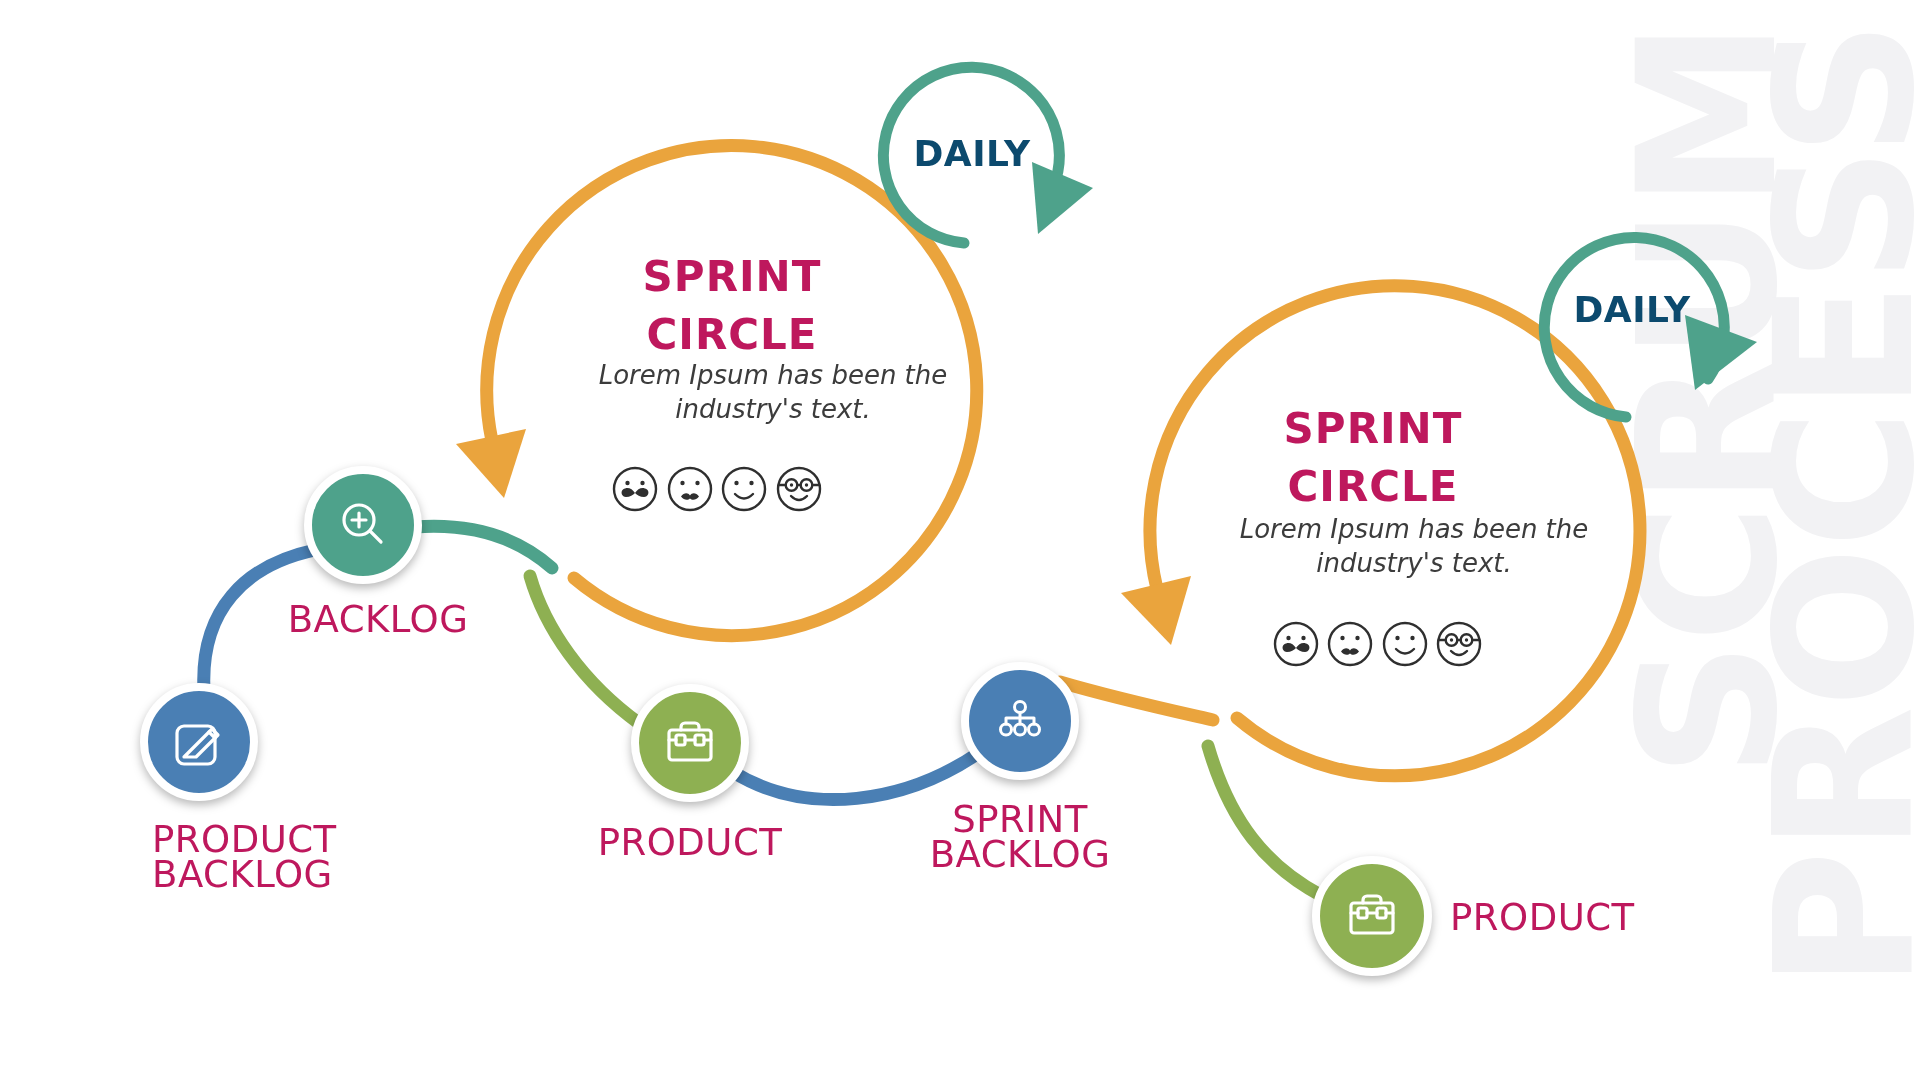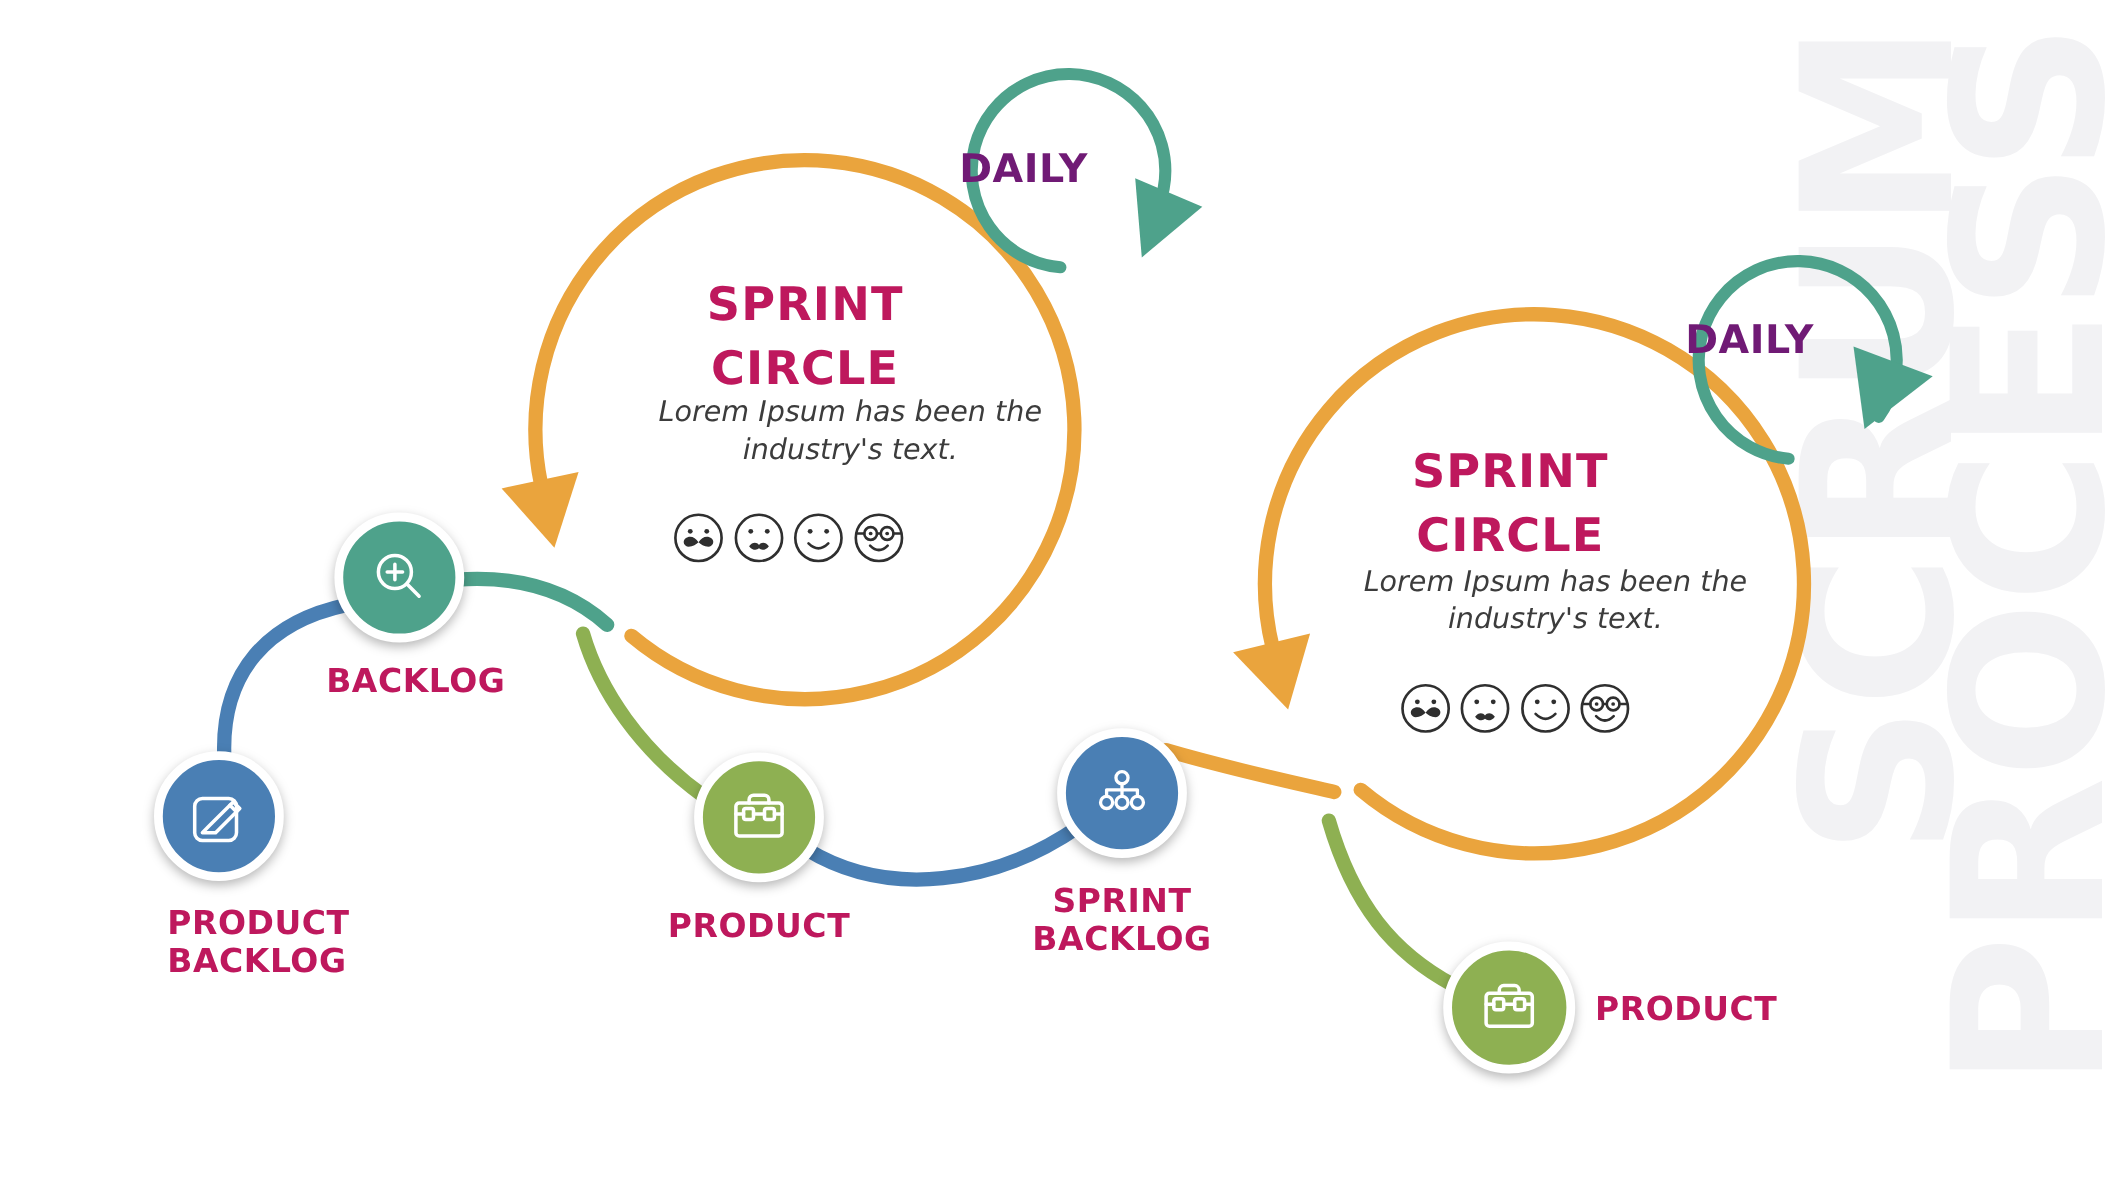--- a/index.html
+++ b/index.html
@@ -15,22 +15,22 @@
     color:#f2f2f4;text-align:right;letter-spacing:-2px;white-space:nowrap;
     user-select:none;z-index:0;
   }
   .watermark span{display:block;}
   svg.diagram{position:absolute;left:0;top:0;z-index:1;}
   .txt{position:absolute;z-index:2;color:#be185d;}
   .circle-title{width:500px;text-align:center;font-weight:700;font-size:42px;line-height:58px;letter-spacing:1px;}
   .circle-title span{display:block;}
   .circle-sub{width:582px;text-align:center;font-style:italic;font-size:26px;line-height:34px;color:#3c3c3c;font-weight:400;}
   .circle-sub span{display:block;}
-  .daily{width:200px;text-align:left;font-weight:700;font-size:36px;line-height:40px;letter-spacing:0.5px;color:#701a75;}
-  .node-label{font-weight:700;font-size:30px;line-height:35px;letter-spacing:0.5px;}
+  .daily{width:200px;text-align:center;font-weight:700;font-size:36px;line-height:40px;letter-spacing:0.5px;color:#0c4a6e;}
+  .node-label{font-weight:400;font-size:37px;line-height:35px;letter-spacing:0.5px;}
   .node-label span{display:block;}
   .ctr{text-align:center;}
   .node-shadow{filter:drop-shadow(0 4px 5px rgba(0,0,0,0.28));}
 </style>
 </head>
 <body>
 
 <div class="watermark">
   <span>SCRUM</span>
   <span>PROCESS</span>

